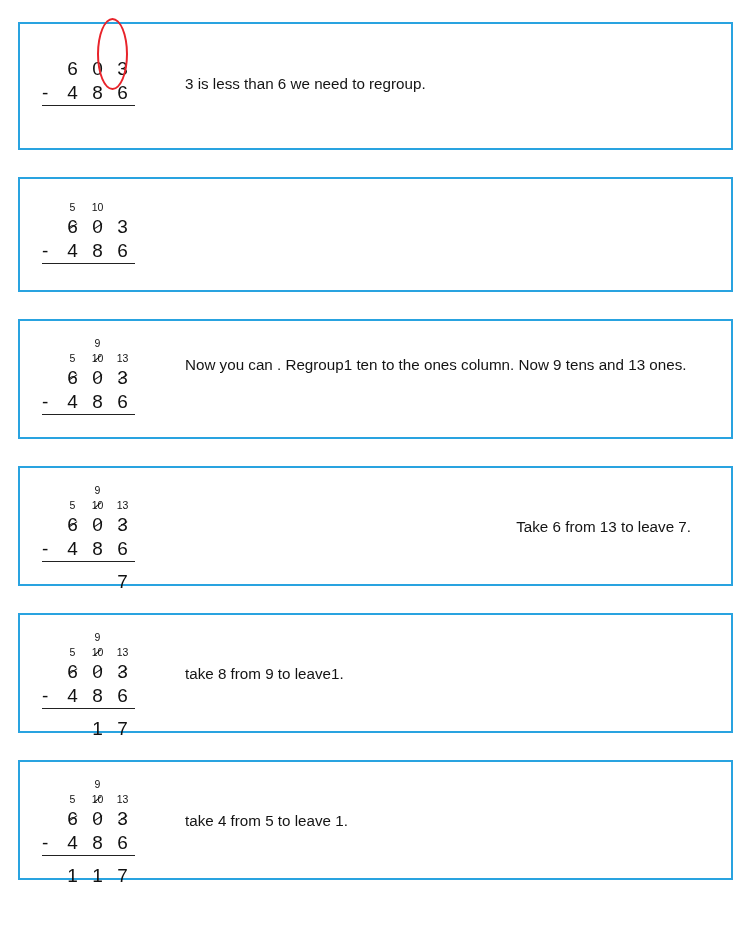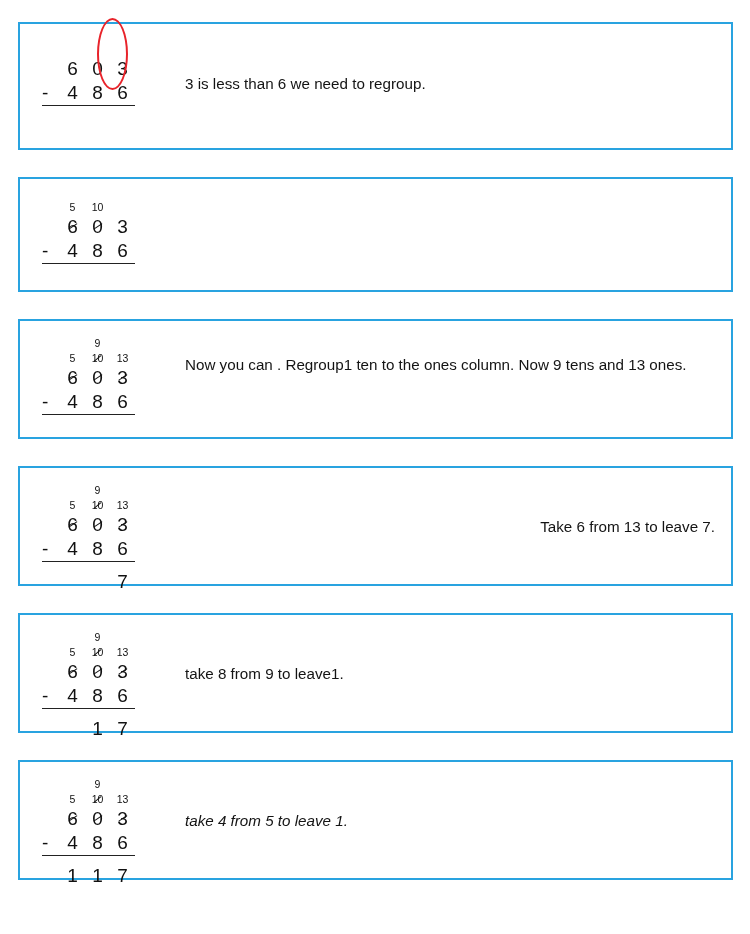--- a/index.html
+++ b/index.html
@@ -39,21 +39,21 @@
     width: 165px;
     padding-left: 22px;
     box-sizing: border-box;
   }
 
   .explain {
     flex: 1 1 auto;
     font-size: 15.2px;
     line-height: 1.55;
     color: #141414;
-    padding-right: 16px;
+    padding-right: 40px;
     white-space: pre-wrap;
   }
 
   
   .sum {
     display: inline-block;
     position: relative;
     font-size: 19px;
     line-height: 1;
     color: #111111;
@@ -276,15 +276,15 @@
             <div class="cell op">-</div>
             <div class="cell">4</div>
             <div class="cell">8</div>
             <div class="cell">6</div>
           </div><div class="rule"></div><div class="answer-row">
             <div class="spacer-op"></div>
             <div class="cell">1</div>
             <div class="cell">1</div>
             <div class="cell">7</div>
           </div></div></div>
-      <div class="explain" style="padding-top: 47px; font-style: italic;">take 4 from 5 to leave 1.</div>
+      <div class="explain" style="padding-top: 47px;">take 4 from 5 to leave 1.</div>
     </div>
   </div>
 
 </body></html>

